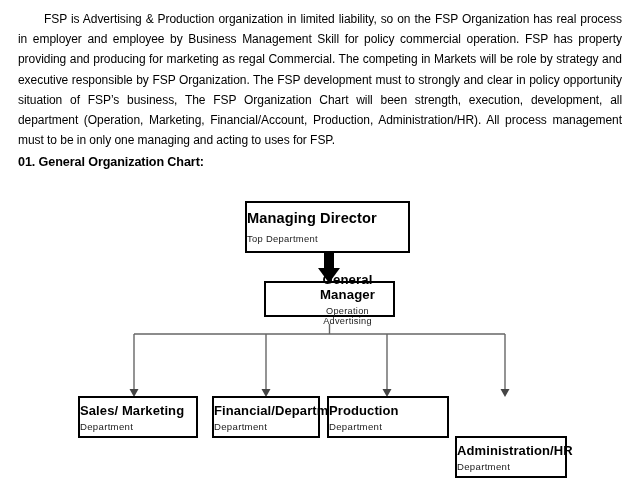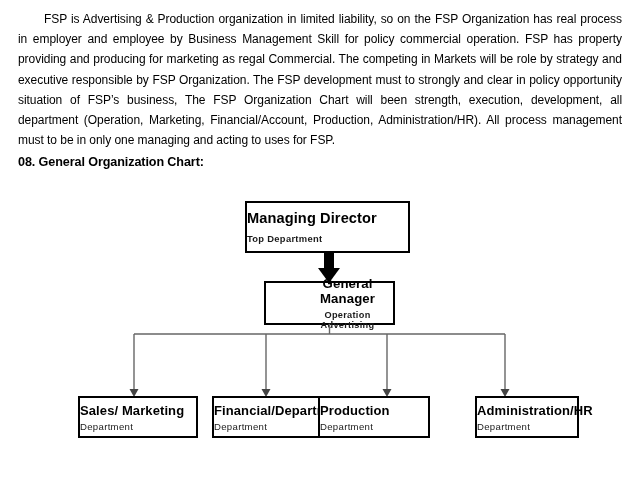--- a/index.html
+++ b/index.html
@@ -74,46 +74,45 @@
   .node .title {
     font-family: "Liberation Sans", sans-serif;
     font-weight: bold;
     color: #000000;
     letter-spacing: 0.1px;
   }
   .node .sub {
     font-family: "Liberation Sans", sans-serif;
     color: #1a1a1a;
     letter-spacing: 0.3px;
-    font-weight: bold;
   }
 
   
   #node-md {
     left: 245px; top: 201px; width: 165px; height: 52px;
   }
   #node-md .title { font-size: 14.6px; margin-bottom: 7px; }
   #node-md .sub   { font-size: 9.4px; }
 
   
   #node-gm {
-    left: 264px; top: 281px; width: 131px; height: 44px; padding-left: 36px;
+    left: 264px; top: 281px; width: 131px; height: 36px; padding-left: 36px;
   }
   #node-gm .title { font-size: 13.2px; margin-bottom: 4px; }
   #node-gm .sub   { font-size: 9.2px; }
 
   
   .leaf { top: 396px; height: 42px; }
   .leaf .title { font-size: 13px; margin-bottom: 3px; }
   .leaf .sub   { font-size: 9.6px; color: #1a1a1a; font-weight: normal; }
 
   #node-sales  { left: 78px;  width: 120px; }
   #node-fin    { left: 212px; width: 108px; }
-  #node-prod   { left: 318px; width: 112px; }
-  #node-admin  { left: 475px; width: 104px; }
+  #node-prod   { left: 327px; width: 122px; }
+  #node-admin  { left: 455px; width: 112px; margin-top: 40px; }
 
   
   .thick-arrow {
     position: absolute;
     left: 318px;
     top: 252px;
     width: 22px;
     height: 32px;
   }
 
@@ -122,21 +121,21 @@
     position: absolute;
     left: 0; top: 322px;
     width: 638px; height: 84px;
   }
 </style>
 </head>
 <body>
 
 <div class="doc">
   <p class="body-para">FSP is Advertising &amp; Production organization in limited liability, so on the FSP Organization has real process in employer and employee by Business Management Skill for policy commercial operation. FSP has property providing and producing for marketing as regal Commercial. The competing in Markets will be role by strategy and executive responsible by FSP Organization. The FSP development must to strongly and clear in policy opportunity situation of FSP’s business, The FSP Organization Chart will been strength, execution, development, all department (Operation, Marketing, Financial/Account, Production, Administration/HR). All process management must to be in only one managing and acting to uses for FSP.</p>
-  <div class="subsection-heading">08. General Organization Chart:</div>
+  <div class="subsection-heading">01. General Organization Chart:</div>
 </div>
 
 <div class="chart">
 
   <div class="node" id="node-md">
     <div class="title">Managing Director</div>
     <div class="sub">Top Department</div>
   </div>
 
   <svg class="thick-arrow" viewBox="0 0 22 32">

